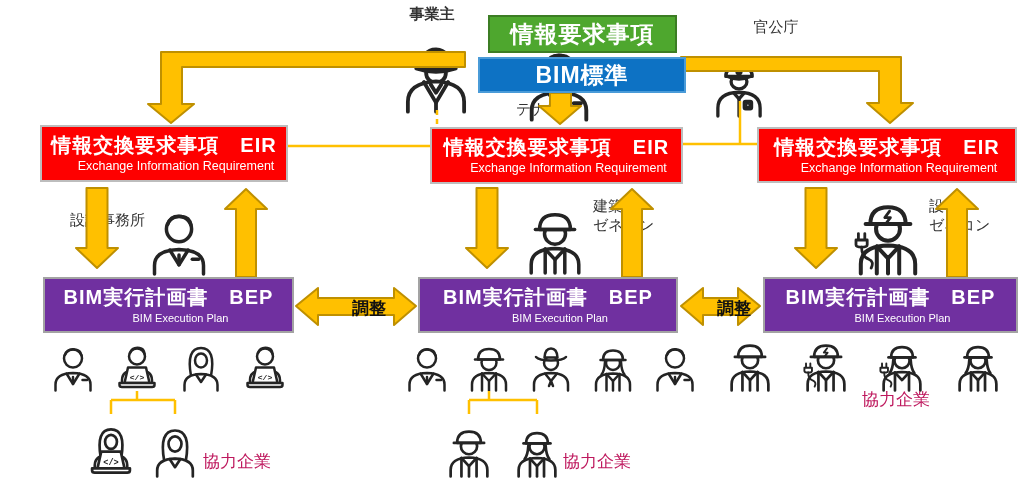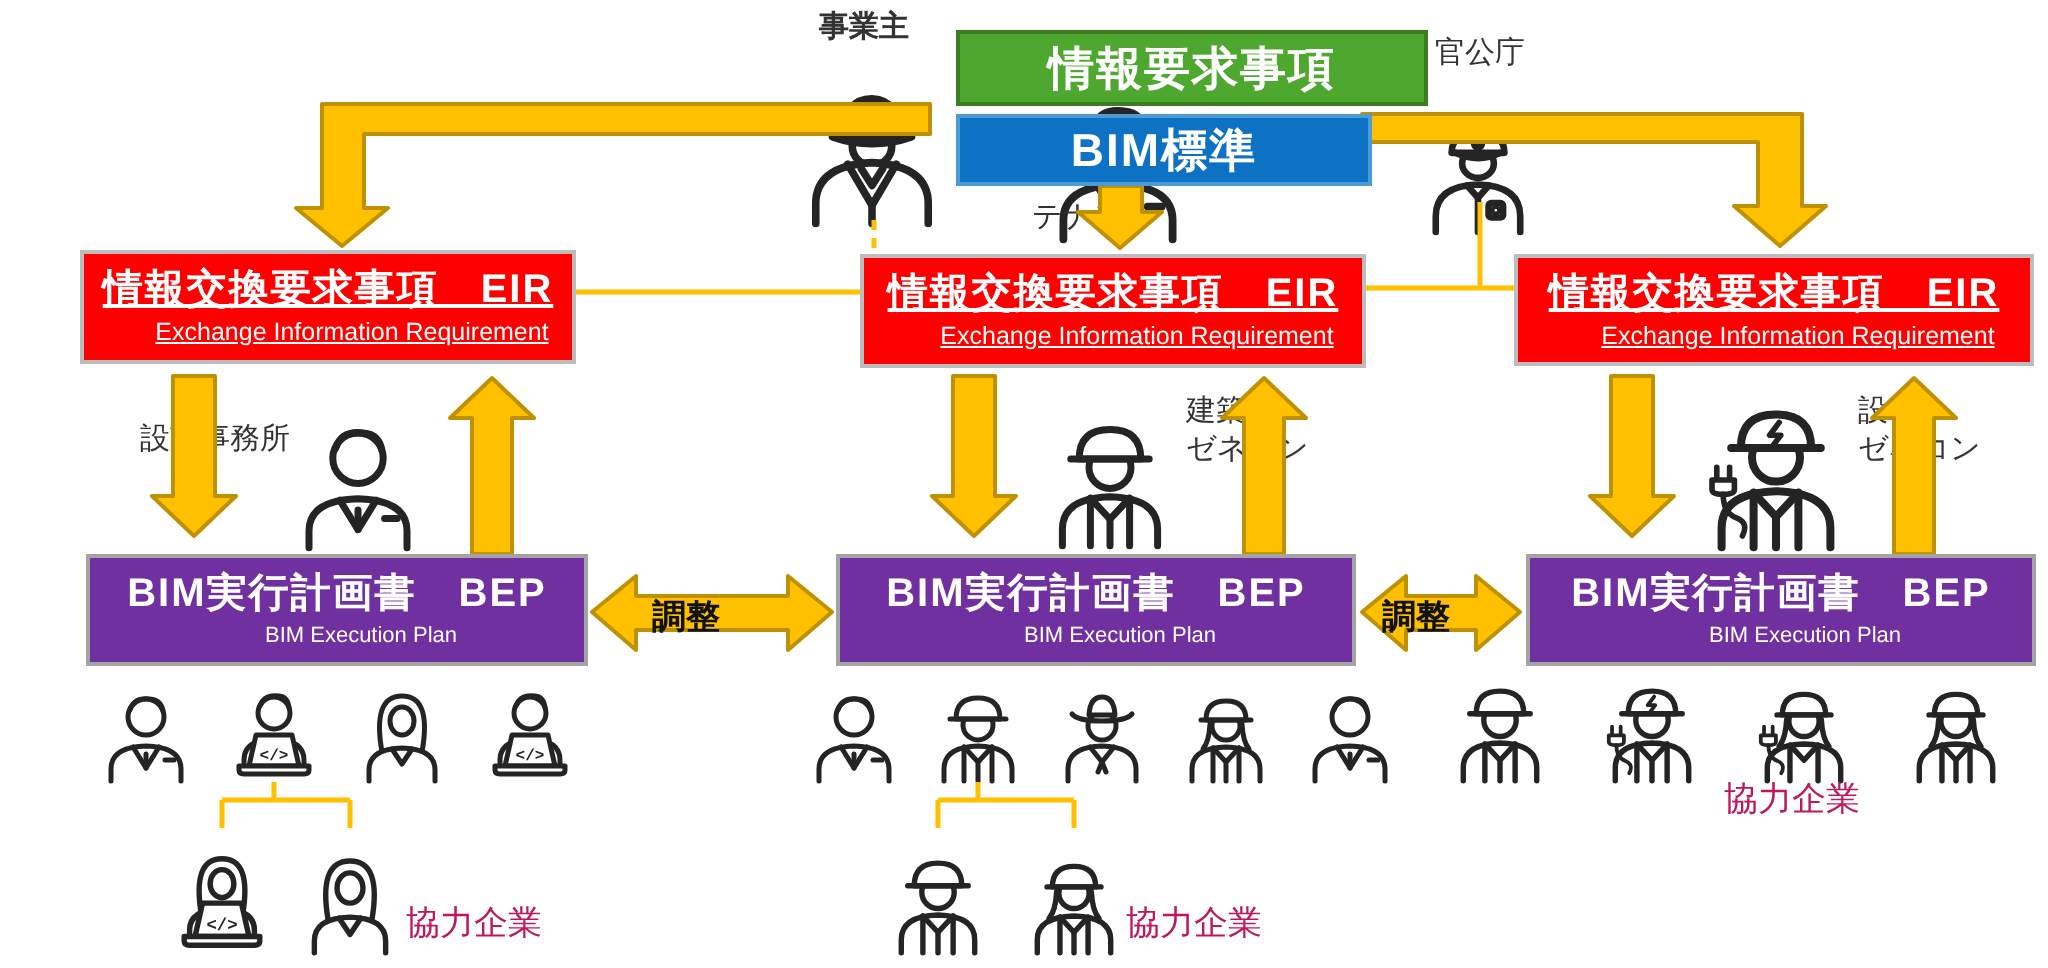--- a/index.html
+++ b/index.html
@@ -4,26 +4,26 @@
 <style>
   html,body{margin:0;padding:0;background:#fff;font-family:"Liberation Sans","DejaVu Sans",sans-serif;}
   #stage{position:relative;width:1024px;height:484px;background:#fff;overflow:hidden;}
   .z0{z-index:0}
   .lbl{position:absolute;color:#333;font-size:15px;white-space:nowrap;z-index:1;line-height:19px;}
   .lbl.partner{font-size:17px;color:#be185d;}
   .box{position:absolute;color:#fff;text-align:center;box-sizing:border-box;z-index:3;}
   .topbox{display:flex;align-items:center;justify-content:center;font-weight:bold;font-size:23px;letter-spacing:1px;}
   .green{background:#4ea72e;border:2px solid #3c7d24;}
   .blue{background:#0d72c4;border:2px solid #4a9bd8;}
-  .eir{background:#fe0000;border:2px solid #bdbdbd;padding-top:4px;text-decoration:underline;}
+  .eir{background:#fe0000;border:2px solid #bdbdbd;padding-top:4px;}
   .bep{background:#7030a0;border:2px solid #a3a3a3;padding-top:4px;}
   .t1{font-weight:bold;font-size:20px;line-height:28px;letter-spacing:1px;}
   .t2{font-size:12.5px;line-height:15px;padding-left:24px;}
   .bep .t2{font-size:11px;}
-  .adj{position:absolute;z-index:4;font-weight:bold;font-size:17px;color:#111;width:60px;text-align:left;}
+  .adj{position:absolute;z-index:4;font-weight:bold;font-size:17px;color:#111;width:60px;text-align:right;}
   .irow{position:absolute;display:flex;align-items:flex-end;z-index:1;}
   .irow .picon{width:50px;height:58px;}
   .row-left{left:48px;top:334px;gap:14px;}
   .row-left-sub{left:84px;top:414px;gap:10px;}
   .row-left-sub .picon{width:54px;height:64px;}
   .row-mid{left:402px;top:334px;gap:12px;}
   .row-mid-sub{left:442px;top:414px;gap:14px;}
   .row-mid-sub .picon{width:54px;height:64px;}
   .row-right{left:723px;top:334px;gap:22px;}
   .row-right .picon{width:54px;height:58px;}
@@ -170,27 +170,27 @@
   </svg>
 
   <svg class="picon2 z0" viewBox="0 0 100 100" preserveAspectRatio="xMidYMax meet" style="left:520px;top:32px;width:78px;height:90px;">
       <use href="#suit-person"></use>
     </svg>
 
   <div class="lbl" style="left:400px;top:4px;width:64px;text-align:center;font-weight:bold;">事業主</div>
   <svg class="picon2" viewBox="0 0 100 100" preserveAspectRatio="xMidYMax meet" style="left:398px;top:24px;width:76px;height:90px;">
       <use href="#fedora-person"></use>
     </svg>
-  <div class="lbl" style="left:708px;top:17px;width:64px;text-align:center;">官公庁</div>
+  <div class="lbl" style="left:744px;top:17px;width:64px;text-align:center;">官公庁</div>
   <svg class="picon2" viewBox="0 0 100 100" preserveAspectRatio="xMidYMax meet" style="left:706px;top:40px;width:66px;height:78px;">
       <use href="#officer-person"></use>
     </svg>
   <div class="lbl" style="left:516px;top:99px;">テナント</div>
 
-  <div class="box topbox green" style="left:478px;top:15px;width:236px;height:38px;">情報要求事項</div>
+  <div class="box topbox green" style="left:488px;top:15px;width:189px;height:38px;">情報要求事項</div>
   <div class="box topbox blue" style="left:478px;top:57px;width:208px;height:36px;">BIM標準</div>
 
   <svg id="arrow-layer" width="1024" height="484">
     <path class="ln" d="M287 146 H430"></path>
     <path class="ln" d="M683 144 H757"></path>
     <path class="ln" d="M740 101 V144"></path>
     <path class="ln" d="M437 110 V127" stroke-dasharray="5 4"></path>
     <path class="ln" d="M137 391 V400 M111 400 H175 M111 400 V414 M175 400 V414"></path>
     <path class="ln" d="M489 391 V400 M469 400 H537 M469 400 V414 M537 400 V414"></path>
     <polygon class="a" points="465,52 161,52 161,104 148,104 171,123 194,104 182,104 182,67 465,67"></polygon>

